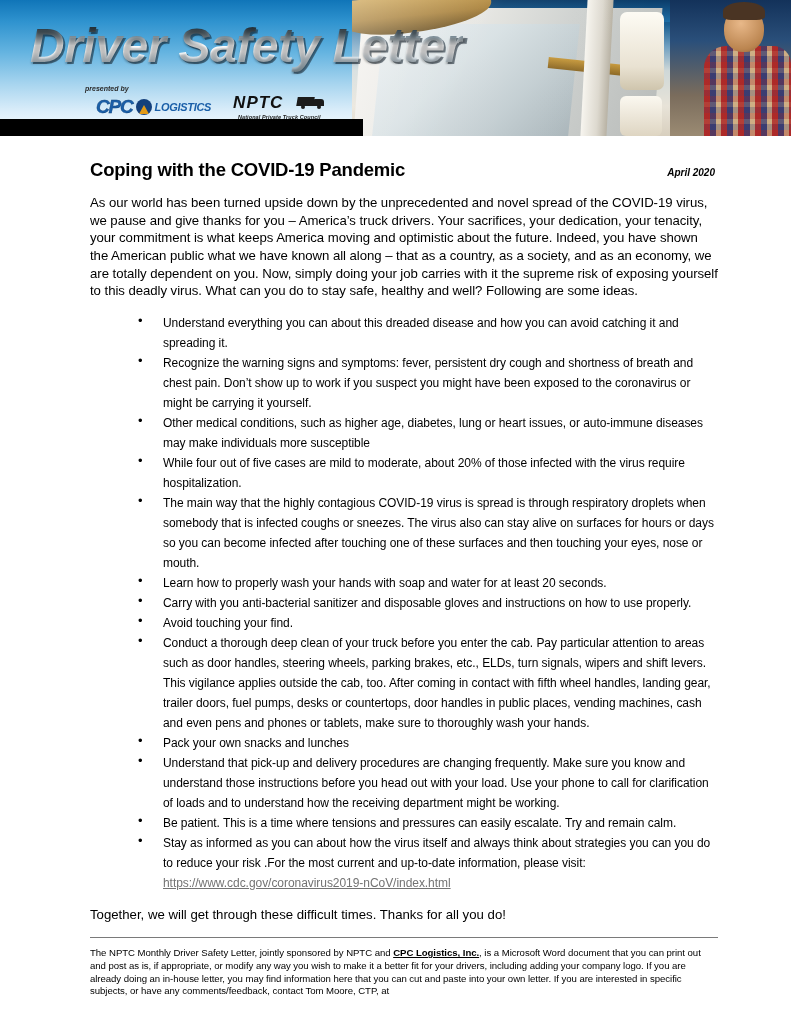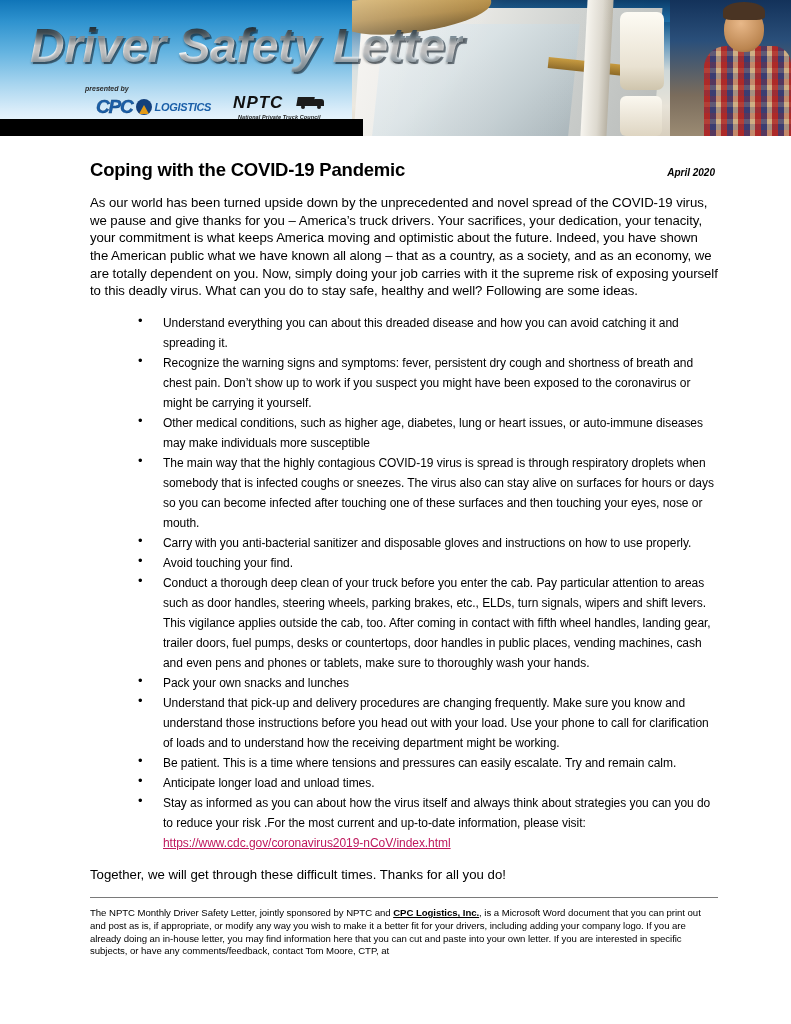--- a/index.html
+++ b/index.html
@@ -414,29 +414,30 @@
     <div class="doc-title">Coping with the COVID-19 Pandemic</div>
     <div class="doc-date">April 2020</div>
   </div>
 
   <p class="intro">As our world has been turned upside down by the unprecedented and novel spread of the COVID-19 virus, we pause and give thanks for you – America’s truck drivers. Your sacrifices, your dedication, your tenacity, your commitment is what keeps America moving and optimistic about the future. Indeed, you have shown the American public what we have known all along – that as a country, as a society, and as an economy, we are totally dependent on you. Now, simply doing your job carries with it the supreme risk of exposing yourself to this deadly virus. What can you do to stay safe, healthy and well? Following are some ideas.</p>
 
   <ul class="tips" id="tips-list">
       <li><span>Understand everything you can about this dreaded disease and how you can avoid catching it and spreading it.</span></li>
       <li><span>Recognize the warning signs and symptoms: fever, persistent dry cough and shortness of breath and chest pain. Don’t show up to work if you suspect you might have been exposed to the coronavirus or might be carrying it yourself.</span></li>
       <li><span>Other medical conditions, such as higher age, diabetes, lung or heart issues, or auto-immune diseases may make individuals more susceptible</span></li>
+      <li><span>While four out of five cases are mild to moderate, about 20% of those infected with the virus require hospitalization.</span></li>
       <li><span>The main way that the highly contagious COVID-19 virus is spread is through respiratory droplets when somebody that is infected coughs or sneezes. The virus also can stay alive on surfaces for hours or days so you can become infected after touching one of these surfaces and then touching your eyes, nose or mouth.</span></li>
+      <li><span>Learn how to properly wash your hands with soap and water for at least 20 seconds.</span></li>
       <li><span>Carry with you anti-bacterial sanitizer and disposable gloves and instructions on how to use properly.</span></li>
       <li><span>Avoid touching your find.</span></li>
       <li><span>Conduct a thorough deep clean of your truck before you enter the cab. Pay particular attention to areas such as door handles, steering wheels, parking brakes, etc., ELDs, turn signals, wipers and shift levers. This vigilance applies outside the cab, too. After coming in contact with fifth wheel handles, landing gear, trailer doors, fuel pumps, desks or countertops, door handles in public places, vending machines, cash and even pens and phones or tablets, make sure to thoroughly wash your hands.</span></li>
       <li><span>Pack your own snacks and lunches</span></li>
       <li><span>Understand that pick-up and delivery procedures are changing frequently. Make sure you know and understand those instructions before you head out with your load. Use your phone to call for clarification of loads and to understand how the receiving department might be working.</span></li>
       <li><span>Be patient. This is a time where tensions and pressures can easily escalate. Try and remain calm.</span></li>
-      <li><span>Anticipate longer load and unload times.</span></li>
-      <li><span>Stay as informed as you can about how the virus itself and always think about strategies you can you do to reduce your risk .For the most current and up-to-date information, please visit: </span><a class="link" href="#" style="color: #be185d;">https://www.cdc.gov/coronavirus2019-nCoV/index.html</a></li>
+      <li><span>Stay as informed as you can about how the virus itself and always think about strategies you can you do to reduce your risk .For the most current and up-to-date information, please visit: </span><a class="link" href="#" style="color: #737373;">https://www.cdc.gov/coronavirus2019-nCoV/index.html</a></li>
     </ul>
 
   <p class="closing">Together, we will get through these difficult times. Thanks for all you do!</p>
 
   <hr class="footer-rule">
 
   <p class="footer-text">
     <span>The NPTC Monthly Driver Safety Letter, jointly sponsored by NPTC and </span><a class="flink" href="#">CPC Logistics, Inc.</a><span>, is a Microsoft Word document that you can print out and post as is, if appropriate, or modify any way you wish to make it a better fit for your drivers, including adding your company logo. If you are already doing an in-house letter, you may find information here that you can cut and paste into your own letter. If you are interested in specific subjects, or have any comments/feedback, contact Tom Moore, CTP, at </span>
   </p>
 

